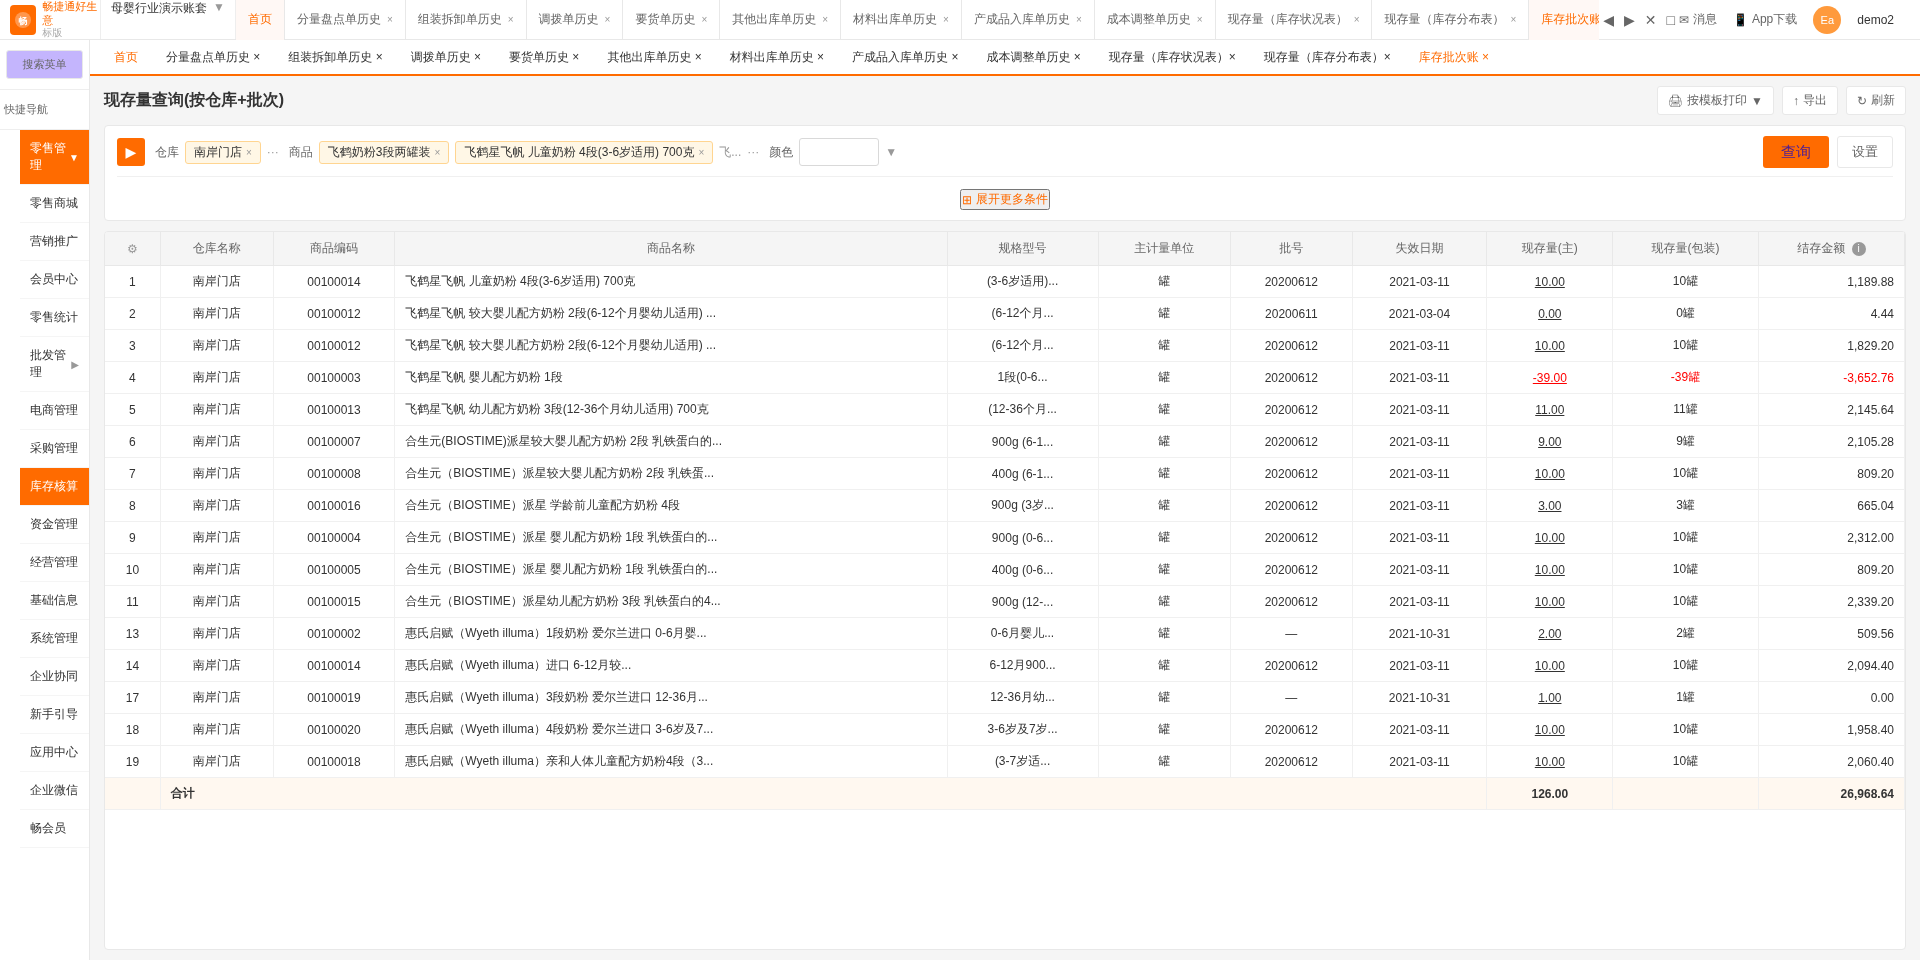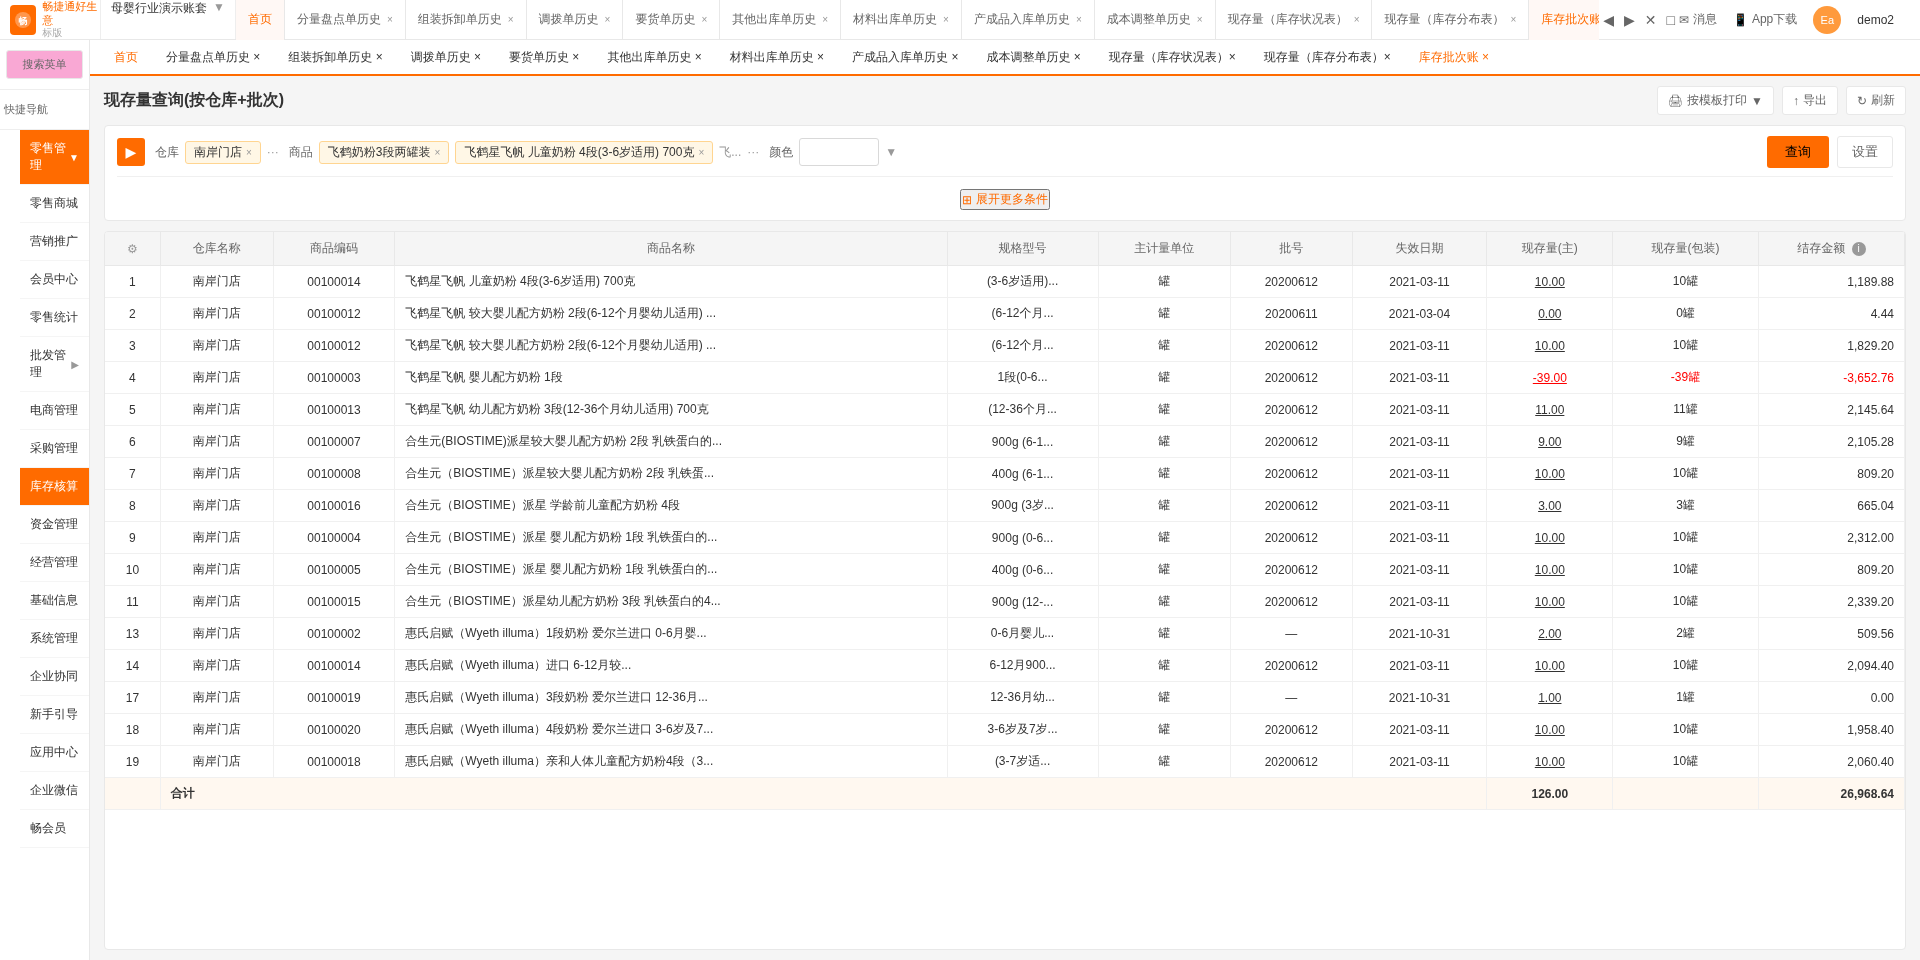--- a/index.html
+++ b/index.html
@@ -18,21 +18,21 @@
     .top-right-item { display: flex; align-items: center; gap: 4px; color: #666; cursor: pointer; font-size: 12px; }
     .avatar { width: 28px; height: 28px; border-radius: 50%; background: #ff9a3c; display: flex; align-items: center; justify-content: center; color: #fff; font-size: 11px; }
     .tab-nav-btn { background: none; border: none; cursor: pointer; color: #666; font-size: 14px; padding: 2px 4px; }
 
     
     .main-layout { display: flex; height: 920px; }
 
     
     .sidebar { width: 90px; background: #fff; border-right: 1px solid #e8e8e8; display: flex; flex-direction: column; }
     .sidebar-search { padding: 10px 6px; border-bottom: 1px solid #eee; }
-    .sidebar-search-btn { width: 100%; padding: 6px 4px; background: #f9a8d4; border: 1px solid #e8e8e8; border-radius: 3px; cursor: pointer; font-size: 11px; color: #666; text-align: center; }
+    .sidebar-search-btn { width: 100%; padding: 6px 4px; background: #c4b5fd; border: 1px solid #e8e8e8; border-radius: 3px; cursor: pointer; font-size: 11px; color: #666; text-align: center; }
     .sidebar-nav { padding: 6px 0; border-bottom: 1px solid #eee; }
     .sidebar-nav-item { padding: 6px 4px; font-size: 11px; color: #666; cursor: pointer; }
     .sidebar-menu { flex: 1; overflow-y: auto; padding-left: 20px; }
     .sidebar-menu-item { display: flex; align-items: center; justify-content: space-between; padding: 10px 10px; font-size: 12px; color: #333; cursor: pointer; border-bottom: 1px solid #f5f5f5; }
     .sidebar-menu-item.active { background: #ff6b00; color: #fff; }
     .sidebar-menu-item.active .arrow { color: #fff; }
     .arrow { font-size: 10px; color: #999; }
 
     
     .content-area { flex: 1; display: flex; flex-direction: column; overflow: hidden; }
@@ -53,21 +53,21 @@
     .btn-refresh { display: flex; align-items: center; gap: 4px; padding: 5px 10px; border: 1px solid #e8e8e8; background: #fff; border-radius: 3px; cursor: pointer; font-size: 12px; color: #666; }
 
     
     .filter-bar { background: #fff; border: 1px solid #e8e8e8; border-radius: 4px; padding: 10px 12px; margin-bottom: 10px; }
     .filter-row { display: flex; align-items: center; gap: 10px; flex-wrap: wrap; }
     .filter-group { display: flex; align-items: center; gap: 6px; }
     .filter-label { font-size: 12px; color: #666; white-space: nowrap; }
     .filter-tag { display: flex; align-items: center; gap: 4px; background: #fff7e6; border: 1px solid #ffd591; border-radius: 3px; padding: 2px 8px; font-size: 12px; color: #333; }
     .filter-tag .remove { cursor: pointer; color: #999; font-size: 10px; }
     .filter-more-btn { display: flex; align-items: center; gap: 4px; color: #ff6b00; cursor: pointer; font-size: 12px; margin-top: 6px; }
-    .btn-query { background: #ff6b00; color: #000000; border: none; border-radius: 3px; padding: 2px 18px; cursor: pointer; font-size: 13px; }
+    .btn-query { background: #ff6b00; color: #4c1d95; border: none; border-radius: 3px; padding: 2px 18px; cursor: pointer; font-size: 15px; }
     .btn-settings { background: #fff; color: #666; border: 1px solid #e8e8e8; border-radius: 3px; padding: 6px 14px; cursor: pointer; font-size: 13px; }
 
     
     .table-container { flex: 1; overflow: auto; background: #fff; border: 1px solid #e8e8e8; border-radius: 4px; }
     table { width: 100%; border-collapse: collapse; font-size: 12px; }
     thead tr { background: #f5f5f5; }
     thead th { padding: 8px 10px; text-align: center; border-bottom: 1px solid #e8e8e8; border-right: 1px solid #e8e8e8; font-weight: normal; color: #666; white-space: nowrap; position: sticky; top: 0; background: #f5f5f5; z-index: 1; }
     tbody tr { border-bottom: 1px solid #f0f0f0; }
     tbody tr.summary { background: #fff8f0; font-weight: bold; }
     tbody td { padding: 7px 10px; text-align: center; border-right: 1px solid #f0f0f0; color: #333; }

